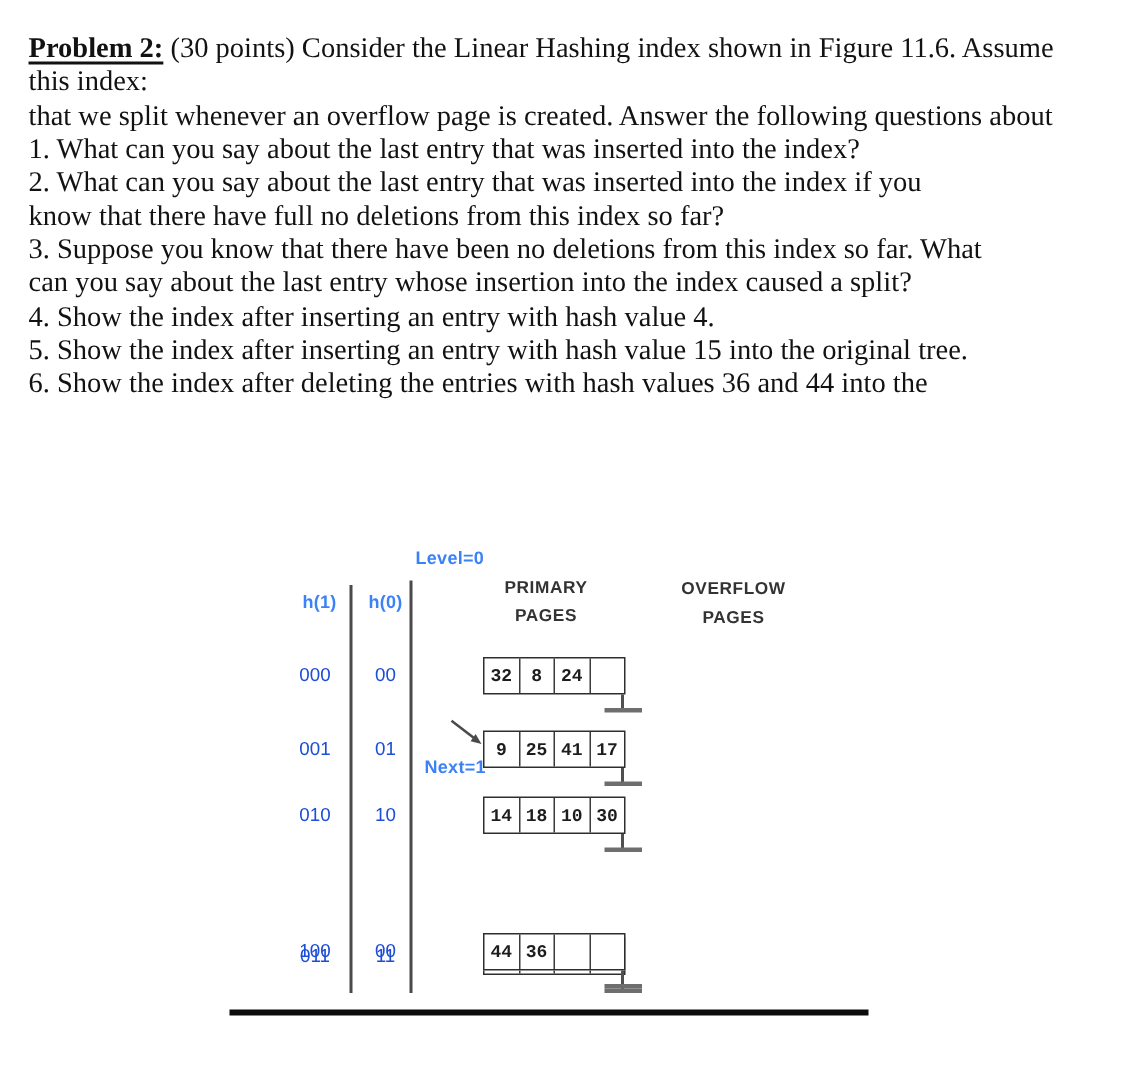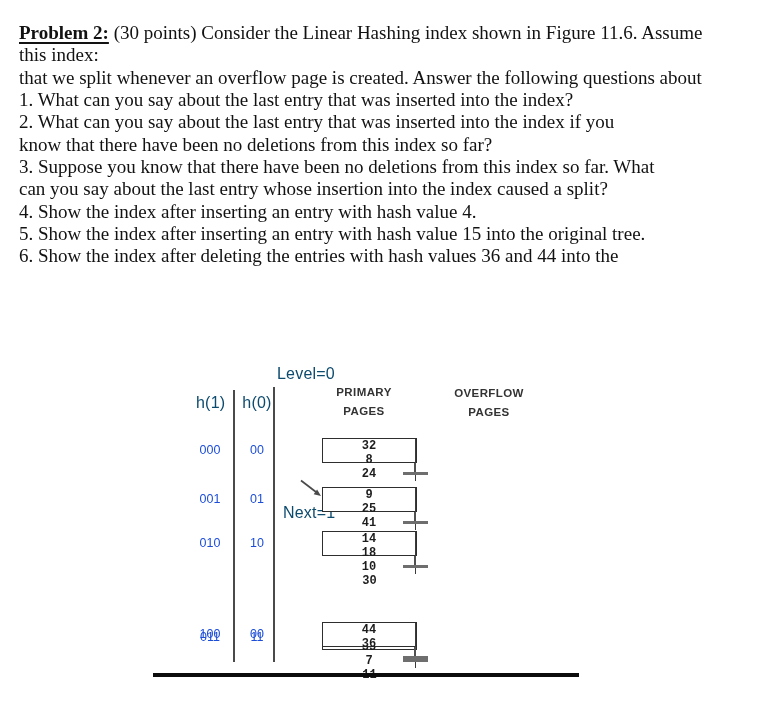--- a/index.html
+++ b/index.html
@@ -13,60 +13,60 @@
     font-family:"Liberation Serif",serif;font-size:19px;line-height:22.35px;
     color:#121212;white-space:nowrap;
   }
   .ptitle{
     font-weight:bold;text-decoration:underline;
     text-decoration-thickness:1.6px;text-underline-offset:2.5px;
   }
   
   .fig{position:absolute;left:0;top:0;width:765px;height:720px;color:#2e2e2e;}
   .abs{position:absolute;}
-  .bold12{font-weight:normal;font-size:16px;color:#0c4a6e;letter-spacing:0.2px;}
+  .bold12{font-weight:bold;font-size:12px;color:#3b82f6;letter-spacing:0.2px;}
   .hdr2{font-weight:bold;font-size:11.5px;line-height:18.5px;text-align:center;letter-spacing:0.4px;color:#333;}
   .vline{width:2px;background:#4a4a4a;}
   .row{position:absolute;left:0;width:765px;height:46px;}
   .rowlab{position:absolute;width:40px;text-align:center;font-size:12.5px;color:#1d4ed8;top:5px;}
   .bucket{
     position:absolute;left:322px;top:0;display:flex;width:95px;height:25px;
-    border:1.7px solid #2e2e2e;box-sizing:border-box;background:#fff;flex-direction:column;
+    border:1.7px solid #2e2e2e;box-sizing:border-box;background:#fff;
   }
   .cell{
     flex:1;border-right:1.4px solid #3b3b3b;display:flex;align-items:center;justify-content:center;
     font-family:"Liberation Mono",monospace;font-weight:bold;font-size:12px;color:#1d1d1d;
   }
   .cell:last-child{border-right:none;}
   .nullv{position:absolute;left:414px;top:25px;width:1.8px;height:10px;background:#505050;}
   .nullt{position:absolute;left:403px;top:34px;width:25px;height:2.5px;background:#6e6e6e;}
   .rule{position:absolute;left:153px;top:673px;width:426px;height:3.6px;background:#0c0c0c;}
 </style>
 </head>
 <body>
 
 <div class="textblock">
   <div><span class="ptitle">Problem 2:</span><span> (30 points) Consider the Linear Hashing index shown in Figure 11.6. Assume</span></div>
   <div>this index:</div>
   <div>that we split whenever an overflow page is created. Answer the following questions about</div>
   <div>1. What can you say about the last entry that was inserted into the index?</div>
   <div>2. What can you say about the last entry that was inserted into the index if you</div>
-  <div>know that there have been no deletions from this index so far?</div>
+  <div>know that there have full no deletions from this index so far?</div>
   <div>3. Suppose you know that there have been no deletions from this index so far. What</div>
   <div>can you say about the last entry whose insertion into the index caused a split?</div>
   <div>4. Show the index after inserting an entry with hash value 4.</div>
   <div>5. Show the index after inserting an entry with hash value 15 into the original tree.</div>
   <div>6. Show the index after deleting the entries with hash values 36 and 44 into the</div>
 </div>
 
 <div class="fig">
 
   <div class="abs bold12" style="left:277px;top:365px;">Level=0</div>
 
-  <div class="abs bold12" style="left:196px;top:394px;width:34px;">h(1)</div>
+  <div class="abs bold12" style="left:196px;top:394px;width:34px;text-align:center;">h(1)</div>
   <div class="abs bold12" style="left:240px;top:394px;width:34px;text-align:center;">h(0)</div>
 
   <div class="abs vline" style="left:233px;top:390px;height:272px;"></div>
   <div class="abs vline" style="left:273px;top:387px;height:275px;"></div>
 
   <div class="abs hdr2" style="left:324px;top:383px;width:80px;">
     <div>PRIMARY</div>
     <div>PAGES</div>
   </div>
   <div class="abs hdr2" style="left:447px;top:384px;width:84px;">

